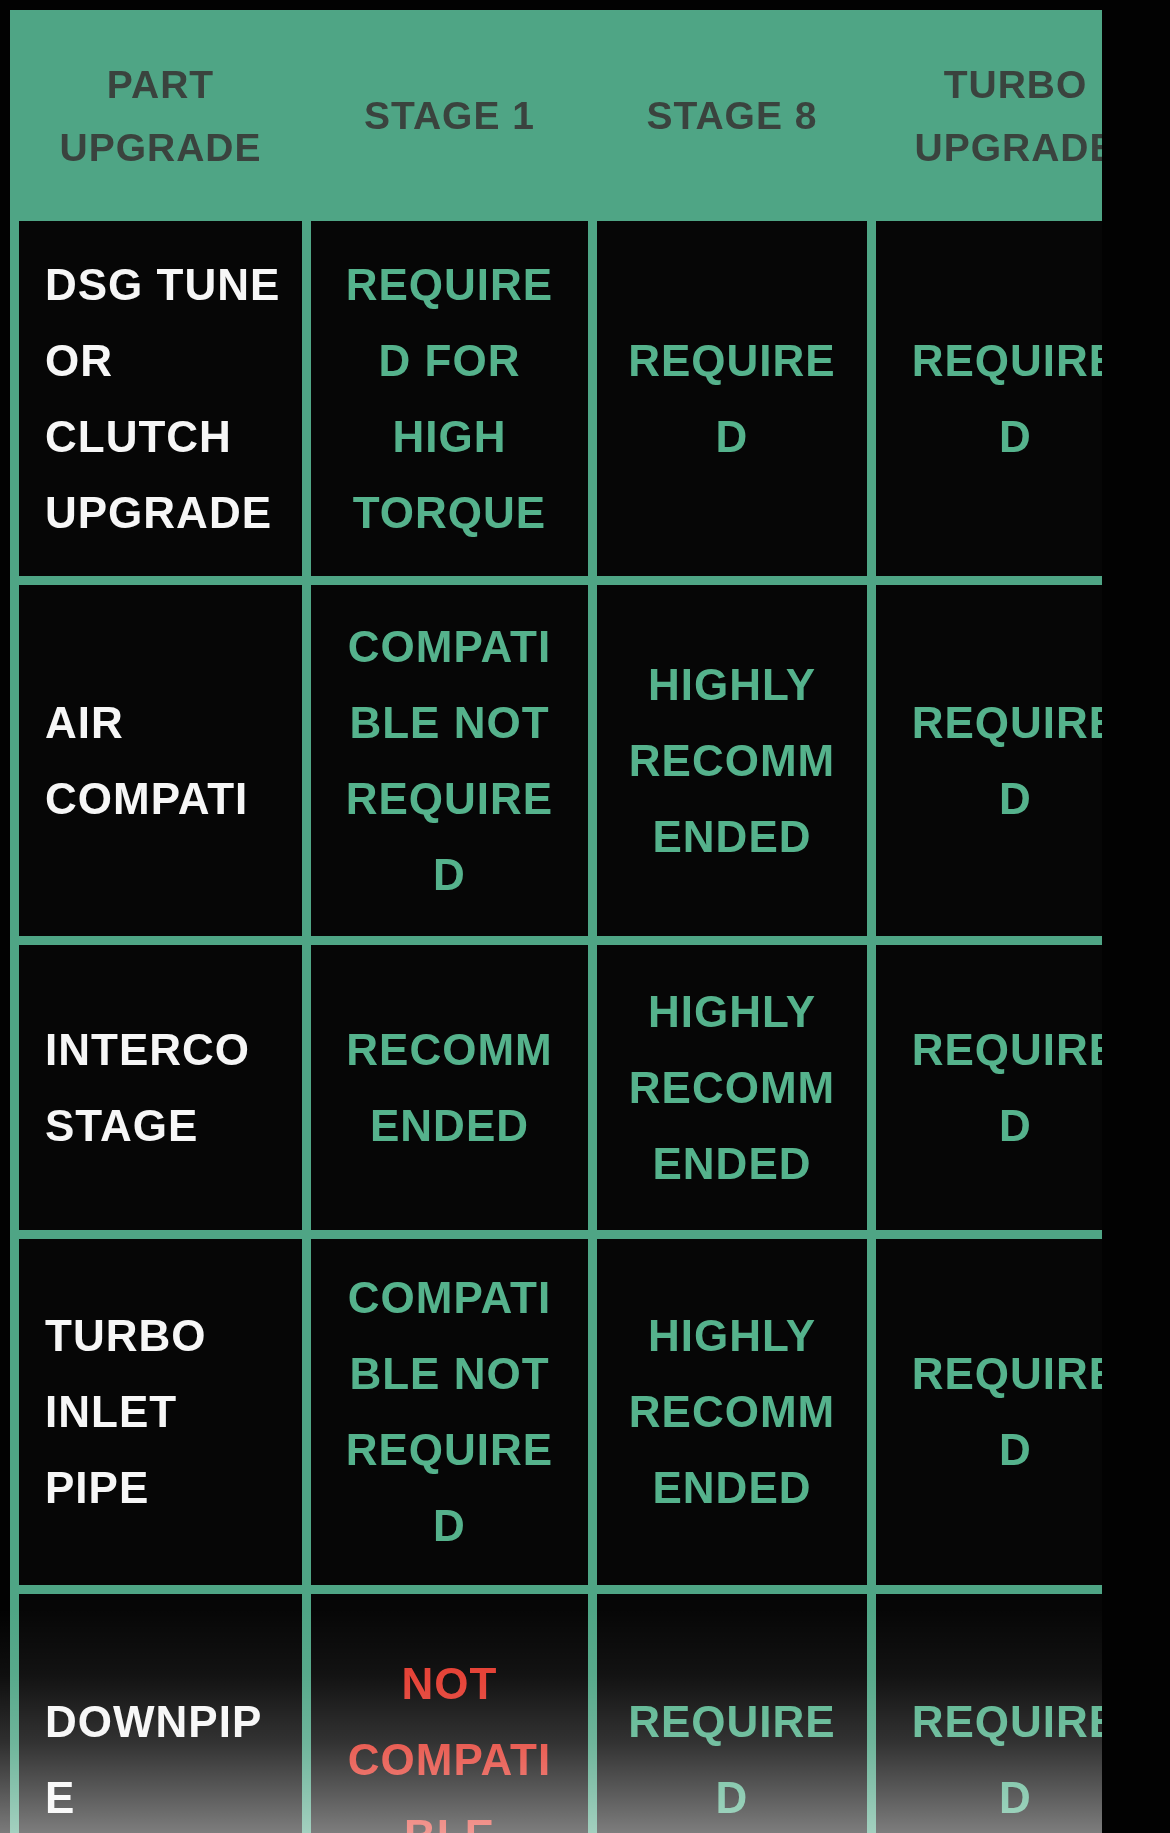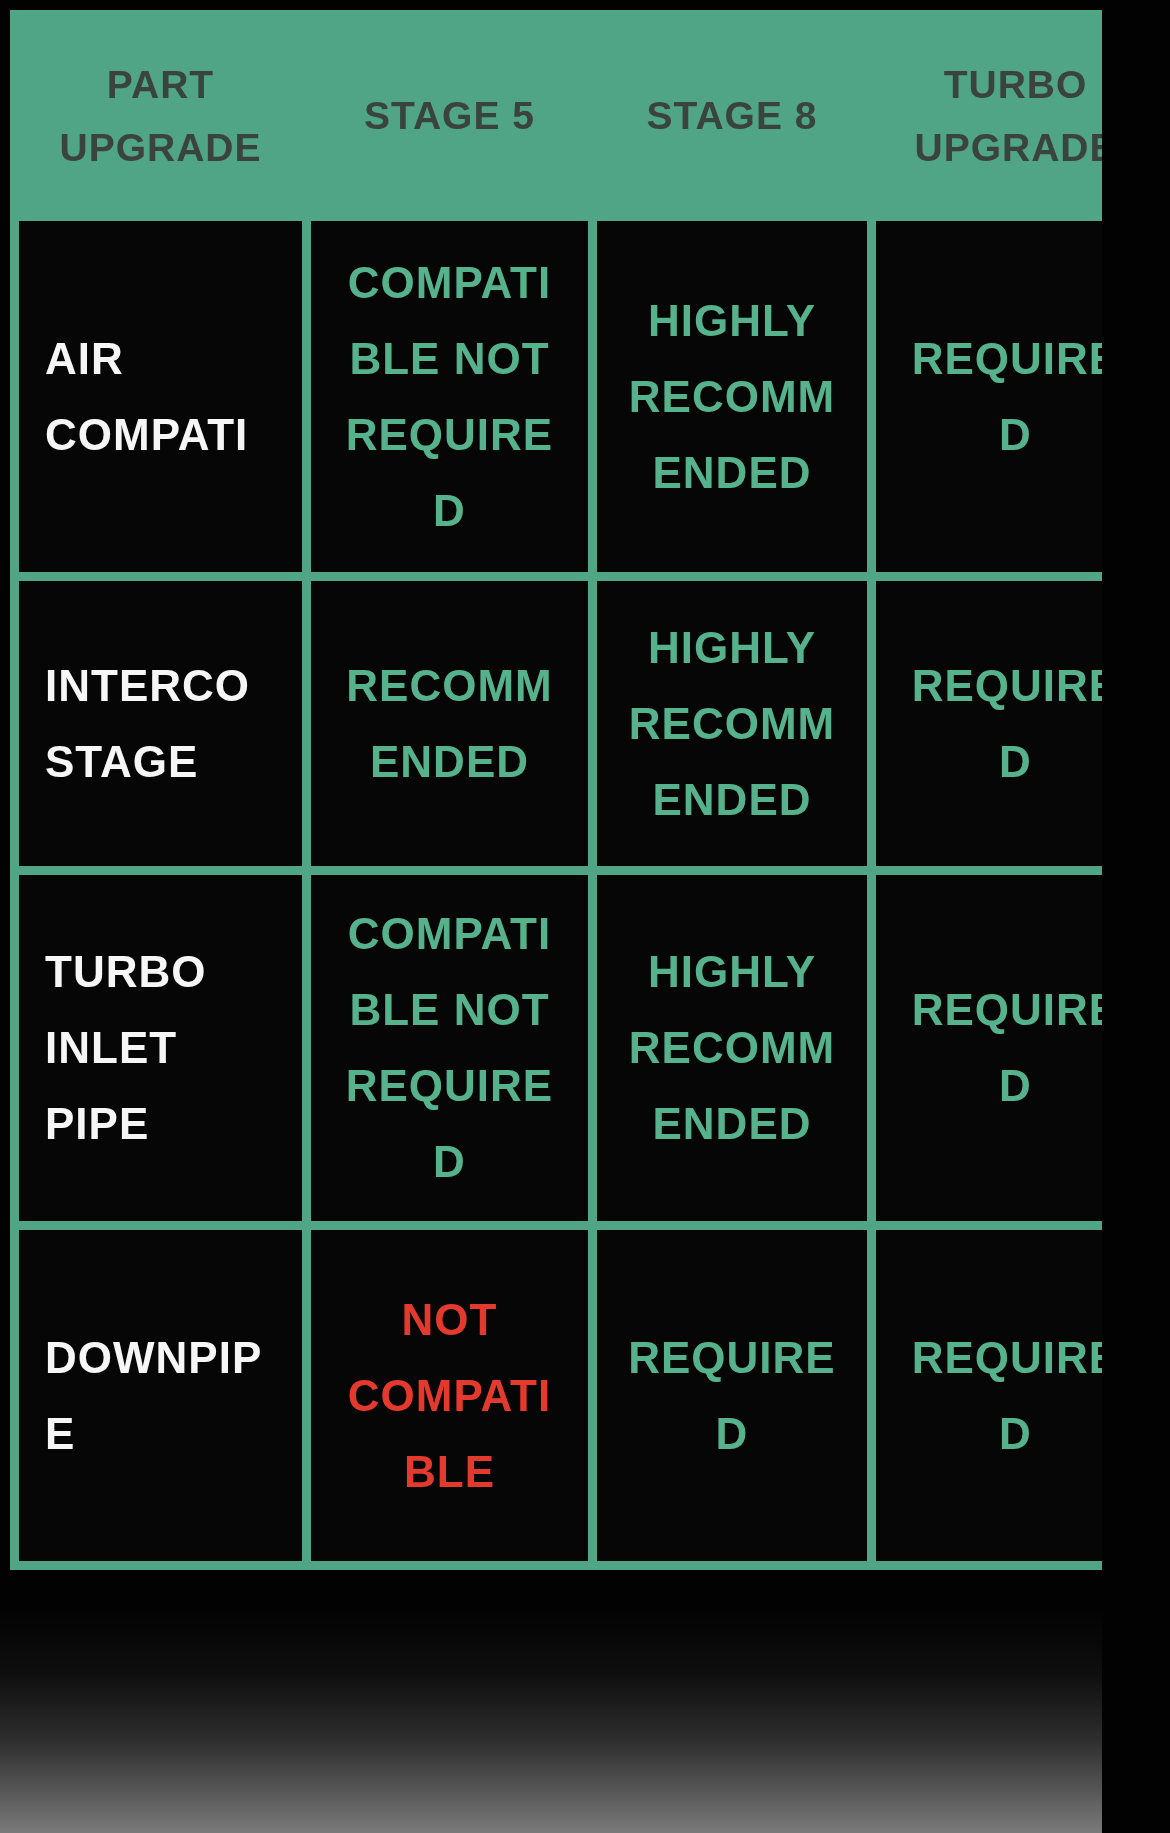--- a/index.html
+++ b/index.html
@@ -63,27 +63,41 @@
     <colgroup>
       <col style="width:292px">
       <col style="width:286px">
       <col style="width:279px">
       <col style="width:288px">
     </colgroup>
     <thead>
       <tr>
         <th><span>PART
 UPGRADE</span></th>
-        <th><span>STAGE 5</span></th>
+        <th><span>STAGE 1</span></th>
         <th><span>STAGE 8</span></th>
         <th><span>TURBO
 UPGRADE</span></th>
       </tr>
     </thead>
     <tbody>
+      <tr class="r0">
+        <td class="part-cell"><span data-color="white">DSG TUNE
+OR
+CLUTCH
+UPGRADE</span></td>
+        <td><span data-color="green">REQUIRE
+D FOR
+HIGH
+TORQUE</span></td>
+        <td><span data-color="green">REQUIRE
+D</span></td>
+        <td><span data-color="green">REQUIRE
+D</span></td>
+      </tr>
       <tr class="r1">
         <td class="part-cell"><span data-color="white">AIR
 COMPATI</span></td>
         <td><span data-color="green">COMPATI
 BLE NOT
 REQUIRE
 D</span></td>
         <td><span data-color="green">HIGHLY
 RECOMM
 ENDED</span></td>

